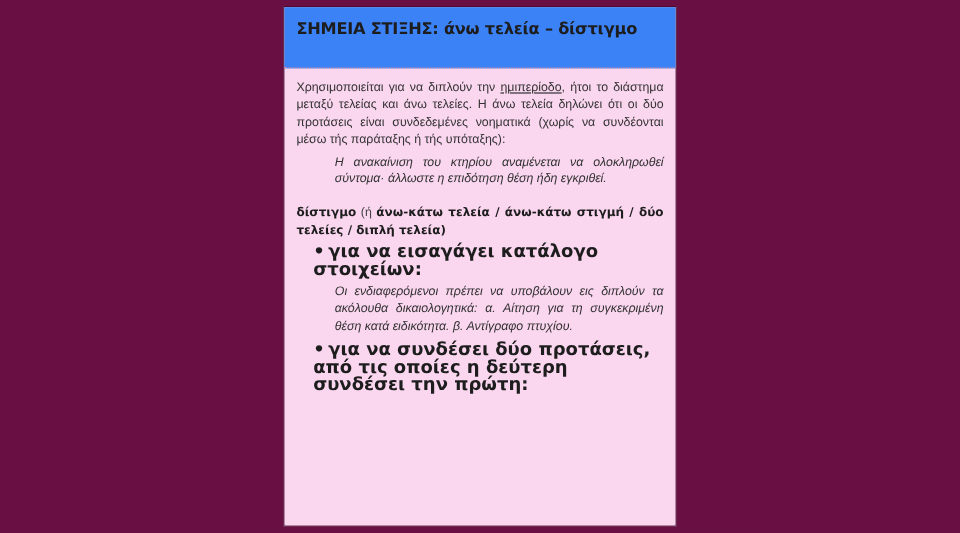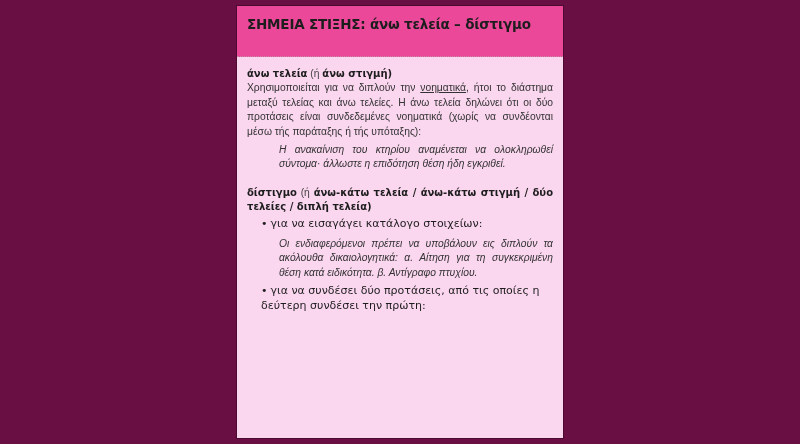--- a/index.html
+++ b/index.html
@@ -1,41 +1,40 @@
 <!DOCTYPE html>
 <html><head>
   <meta charset="utf-8">
   <style>
     html, body { margin:0; padding:0; }
     body { width:800px; height:444px; background:#6a0f44; position:relative; overflow:hidden; font-family:"Liberation Sans", sans-serif; }
     .card { position:absolute; left:236px; top:5px; width:328px; height:434px; background:#fad6ef; border:1px solid #4d0a31; box-sizing:border-box; }
-    .hdr { height:51px; background:#ec4899; border-bottom:1px dotted #c98aa8; box-sizing:border-box; padding:10px 10px 0 10px; }
+    .hdr { height:51px; background:#3b82f6; border-bottom:1px dotted #c98aa8; box-sizing:border-box; padding:10px 10px 0 10px; }
     .hdr h1 { margin:0; font-family:"DejaVu Sans", sans-serif; font-weight:bold; font-size:13.5px; color:#1d1d1d; letter-spacing:-0.2px; }
     .body { padding:10px 10px 0 10px; color:#333; font-size:10.3px; line-height:14.4px; }
     .h { font-family:"DejaVu Sans", sans-serif; font-weight:bold; font-size:10px; color:#1d1d1d; }
     .paren { font-weight:normal; font-family:"Liberation Sans", sans-serif; color:#444; }
     .just { text-align:justify; }
     .u { text-decoration:underline; }
     .ex { font-style:italic; text-align:justify; color:#333; padding-left:32px; margin:4px 0 0 0; }
     .gap { height:14px; }
-    .bul { font-family:"DejaVu Sans", sans-serif; font-weight:normal; font-size:11px; color:#1d1d1d; padding-left:14px; margin-top:2px; }
+    .bul { font-family:"DejaVu Sans", sans-serif; font-weight:bold; font-size:15px; color:#1d1d1d; padding-left:14px; margin-top:2px; }
     .bul .dot { margin-right:3px; }
     .ex2 { font-style:italic; text-align:justify; color:#333; padding-left:32px; margin:6px 0 4px 0; }
   </style>
 </head>
 <body>
 
 <div class="card">
   <div class="hdr">
     <h1>ΣΗΜΕΙΑ ΣΤΙΞΗΣ: άνω τελεία – δίστιγμο</h1>
   </div>
   <div class="body">
     <div>
-      <div><span class="h">άνω τελεία</span><span class="paren"> (ή </span><span class="h">άνω στιγμή)</span></div>
-      <div class="just"><span>Χρησιμοποιείται για να διπλούν την </span><span class="u">νοηματικά</span><span>, ήτοι το διάστημα μεταξύ τελείας και άνω τελείες. Η άνω τελεία δηλώνει ότι οι δύο προτάσεις είναι συνδεδεμένες νοηματικά (χωρίς να συνδέονται μέσω τής παράταξης ή τής υπόταξης):</span></div>
+      <div class="just"><span>Χρησιμοποιείται για να διπλούν την </span><span class="u">ημιπερίοδο</span><span>, ήτοι το διάστημα μεταξύ τελείας και άνω τελείες. Η άνω τελεία δηλώνει ότι οι δύο προτάσεις είναι συνδεδεμένες νοηματικά (χωρίς να συνδέονται μέσω τής παράταξης ή τής υπόταξης):</span></div>
       <p class="ex">Η ανακαίνιση του κτηρίου αναμένεται να ολοκληρωθεί σύντομα· άλλωστε η επιδότηση θέση ήδη εγκριθεί.</p>
     </div>
     <div class="gap"></div>
     <div>
       <div class="just"><span class="h">δίστιγμο</span><span class="paren">  (ή </span><span class="h">άνω-κάτω τελεία / άνω-κάτω στιγμή / δύο τελείες / διπλή τελεία)</span></div>
 
       <div class="bul"><span class="dot">•</span><span>για να εισαγάγει κατάλογο στοιχείων:</span></div>
       <p class="ex2">Οι ενδιαφερόμενοι πρέπει να υποβάλουν εις διπλούν τα ακόλουθα δικαιολογητικά: α. Αίτηση για τη συγκεκριμένη θέση κατά ειδικότητα. β. Αντίγραφο πτυχίου.</p>
 
 

